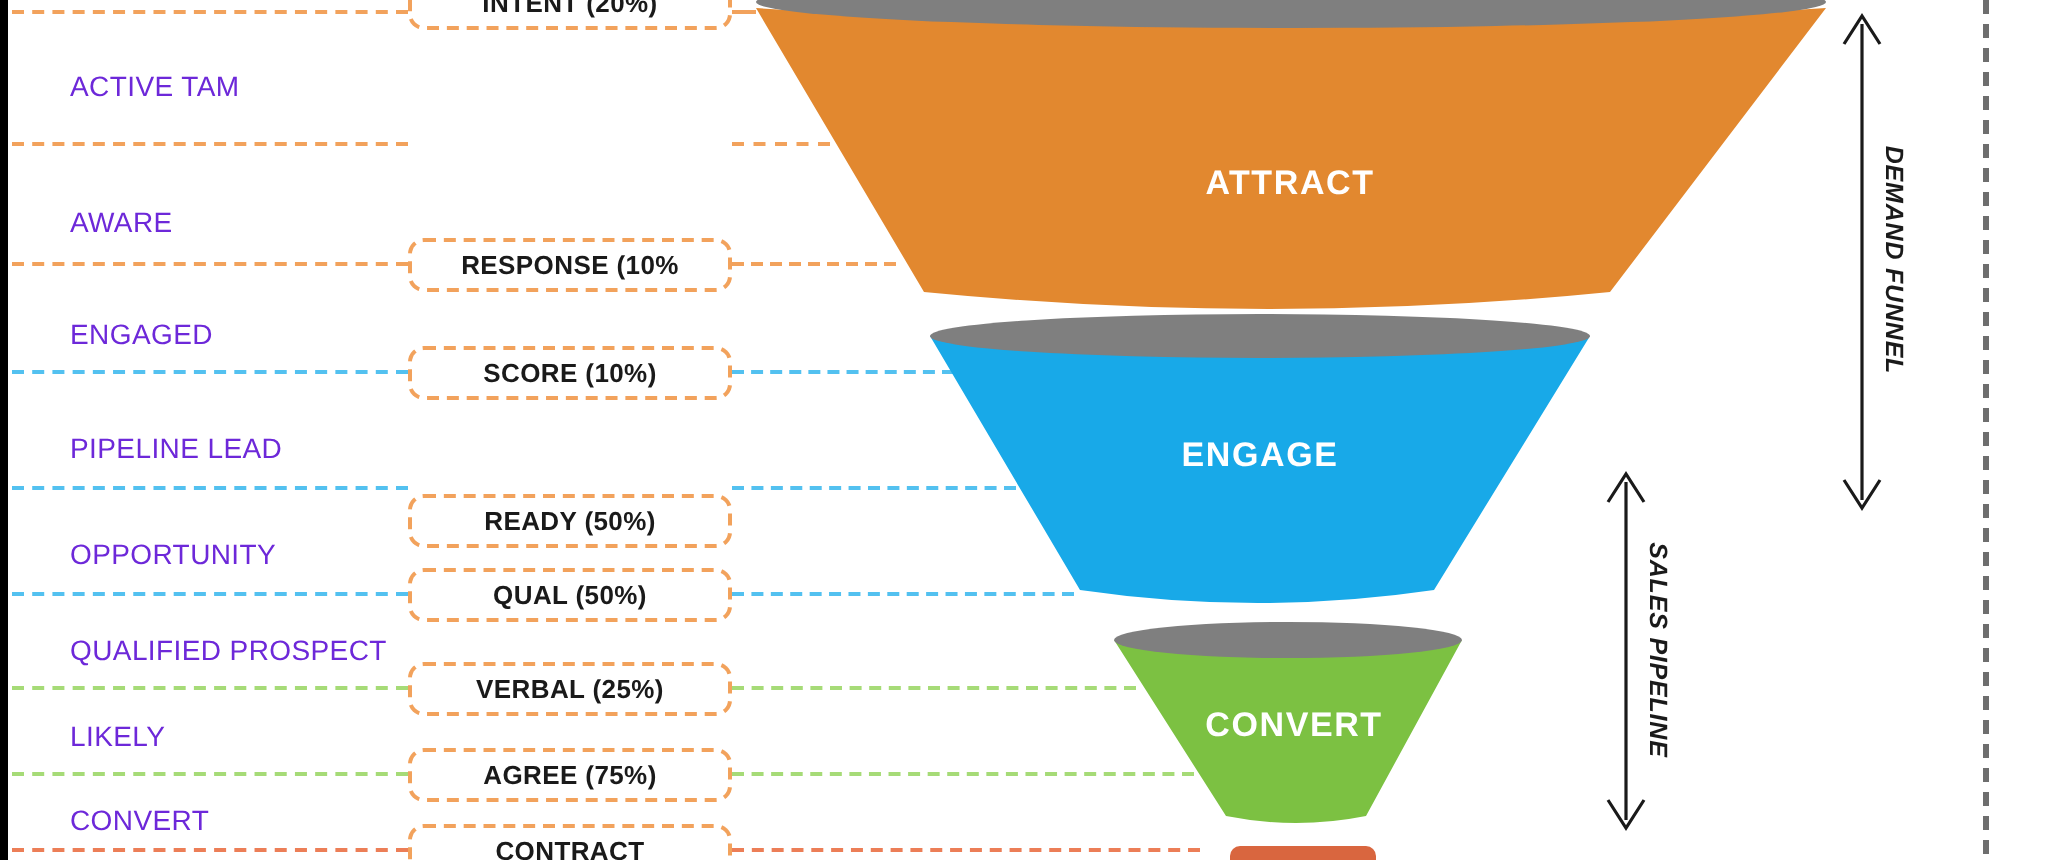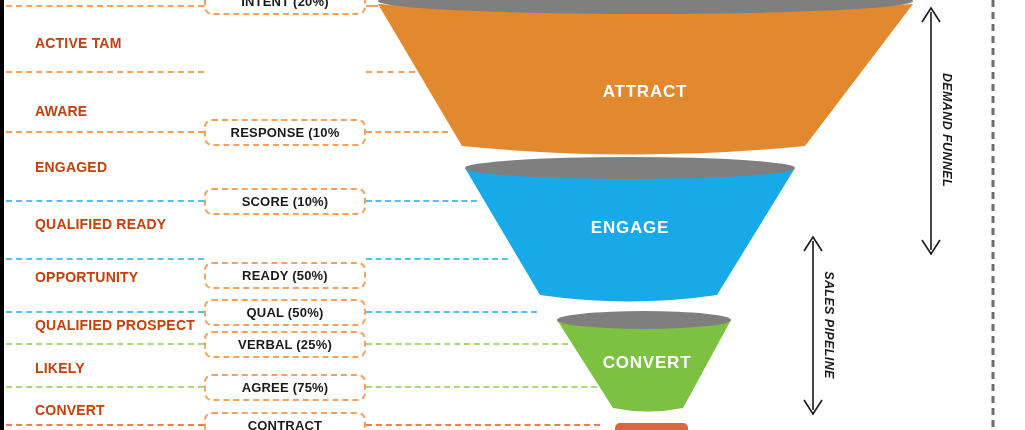--- a/index.html
+++ b/index.html
@@ -3,31 +3,31 @@
 <meta charset="utf-8">
 <style>
   html,body{margin:0;padding:0;background:#fff;}
   #stage{
     position:relative;width:1025px;height:430px;overflow:hidden;background:#fff;
     font-family:"Liberation Sans",sans-serif;
   }
   .left-border{position:absolute;left:0;top:0;width:4px;height:430px;background:#000;}
   .hline{position:absolute;height:0;border-top:2px dashed #999;}
   .c-orange{border-color:#F2A25C;}
-  .c-blue{border-color:#53C1F0;margin-top:15px;}
+  .c-blue{border-color:#53C1F0;}
   .c-green{border-color:#A6DB77;}
   .c-red{border-color:#EC7E57;}
   .gate{
     position:absolute;left:204px;width:162px;height:27px;box-sizing:border-box;
     border:2px dashed #F2A25C;border-radius:8px;background:#fff;
     display:flex;align-items:center;justify-content:center;
     font-size:13px;font-weight:700;color:#1a1a1a;letter-spacing:0.2px;z-index:3;
   }
   .stage-label{
-    position:absolute;left:35px;font-size:14px;font-weight:700;color:#c2410c;
+    position:absolute;left:35px;font-size:14px;font-weight:400;color:#6d28d9;
     letter-spacing:0.2px;white-space:nowrap;z-index:2;
   }
   svg{position:absolute;left:0;top:0;z-index:1;}
   .funnel-label{
     font-family:"Liberation Sans",sans-serif;font-size:17px;font-weight:700;
     fill:#fff;letter-spacing:0.8px;
   }
   .arrow-label{
     font-family:"Liberation Sans",sans-serif;font-size:12.5px;font-weight:700;
     font-style:italic;fill:#1a1a1a;letter-spacing:0.4px;
@@ -79,21 +79,21 @@
   <div class="gate c-green" style="top:374px">
       <span>AGREE (75%)</span>
     </div>
   <div class="gate c-red" style="top:412px">
       <span>CONTRACT</span>
     </div>
 
   <div class="stage-label" style="top:35px">ACTIVE TAM</div>
   <div class="stage-label" style="top:103px">AWARE</div>
   <div class="stage-label" style="top:159px">ENGAGED</div>
-  <div class="stage-label" style="top:216px">QUALIFIED READY</div>
+  <div class="stage-label" style="top:216px">PIPELINE LEAD</div>
   <div class="stage-label" style="top:269px">OPPORTUNITY</div>
   <div class="stage-label" style="top:317px">QUALIFIED PROSPECT</div>
   <div class="stage-label" style="top:360px">LIKELY</div>
   <div class="stage-label" style="top:402px">CONVERT</div>
 
   <svg width="1025" height="430" viewBox="0 0 1025 430">
 
     <path d="M378,4 L462,146 Q635,163 805,146 L913,4 Q645.5,22 378,4 Z" fill="#E2882F"></path>
     <ellipse cx="645.5" cy="1" rx="267.5" ry="13" fill="#7F7F7F"></ellipse>
     <text class="funnel-label" x="645" y="97" text-anchor="middle">ATTRACT</text>

